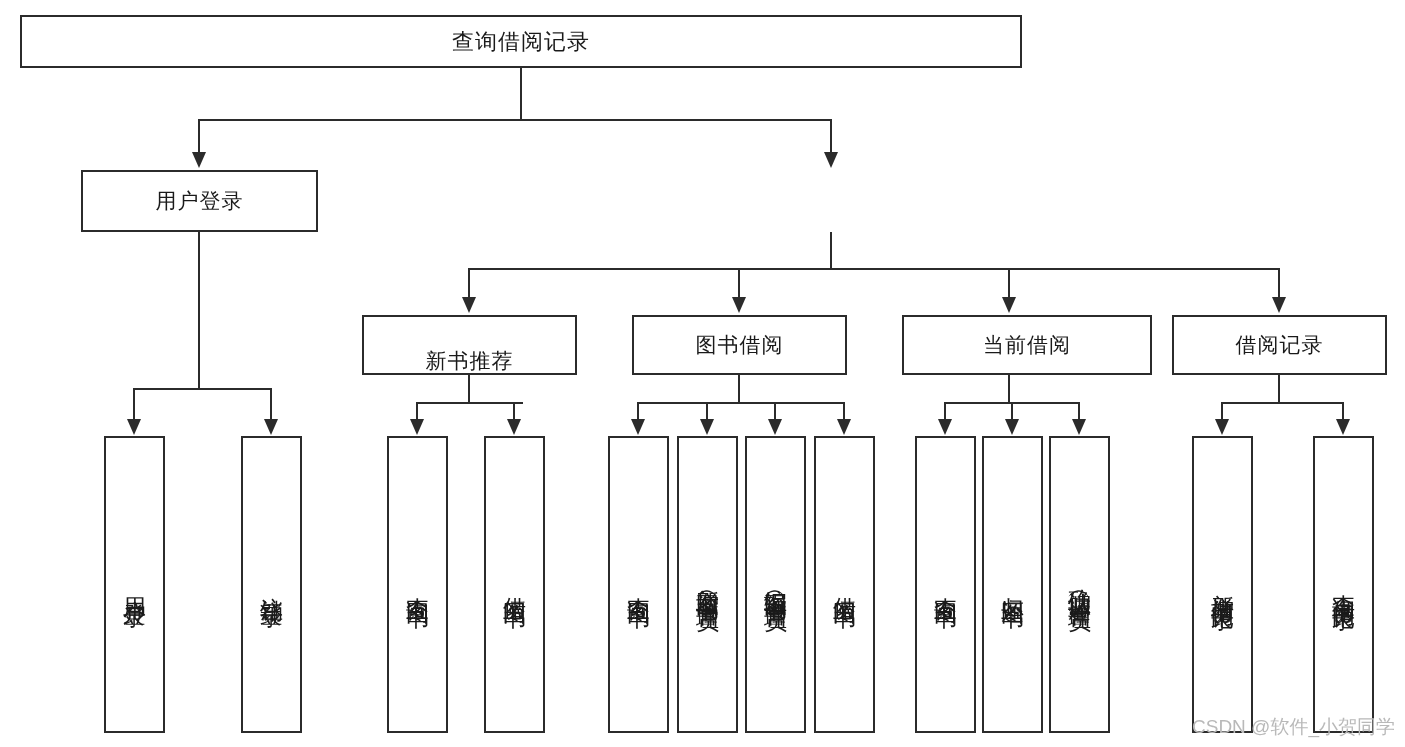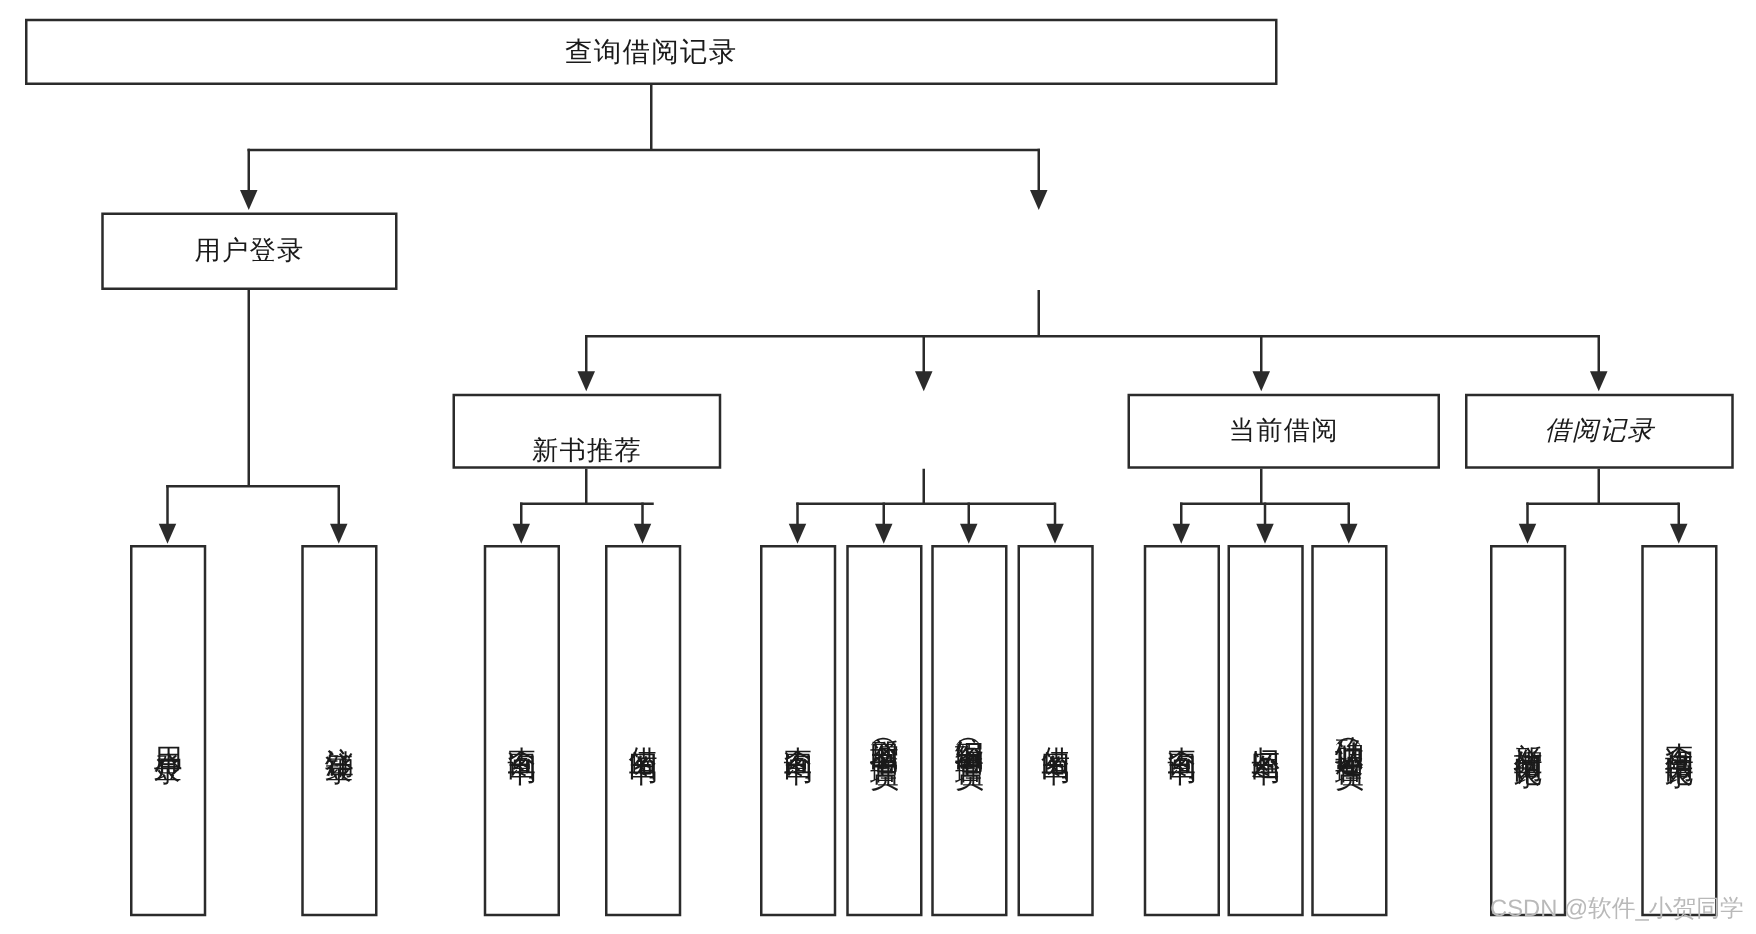--- a/index.html
+++ b/index.html
@@ -123,24 +123,27 @@
   <div class="vline" style="left:738px; top:268px; width:2px; height:30px;"></div>
   <div class="arrow" style="left:732px; top:297px;"></div>
   <div class="vline" style="left:1008px; top:268px; width:2px; height:30px;"></div>
   <div class="arrow" style="left:1002px; top:297px;"></div>
   <div class="vline" style="left:1278px; top:268px; width:2px; height:30px;"></div>
   <div class="arrow" style="left:1272px; top:297px;"></div>
 
   <div class="node horiz" style="left:362px; top:315px; width:215px; height:60px;align-items:flex-end;">
     <span class="label">新书推荐</span>
   </div>
+  <div class="node horiz" style="left:632px; top:315px; width:215px; height:60px;">
+    <span class="label">图书借阅</span>
+  </div>
   <div class="node horiz" style="left:902px; top:315px; width:250px; height:60px;">
     <span class="label">当前借阅</span>
   </div>
-  <div class="node horiz" style="left:1172px; top:315px; width:215px; height:60px;font-style:italic;">
+  <div class="node horiz" style="left:1172px; top:315px; width:215px; height:60px;">
     <span class="label">借阅记录</span>
   </div>
 
   <div class="vline" style="left:468px; top:375px; width:2px; height:28px;"></div>
   <div class="hline" style="left:416px; top:402px; width:107px; height:2px;"></div>
   <div class="vline" style="left:416px; top:402px; width:2px; height:18px;"></div>
   <div class="arrow" style="left:410px; top:419px;"></div>
   <div class="vline" style="left:513px; top:402px; width:2px; height:18px;"></div>
   <div class="arrow" style="left:507px; top:419px;"></div>
 

